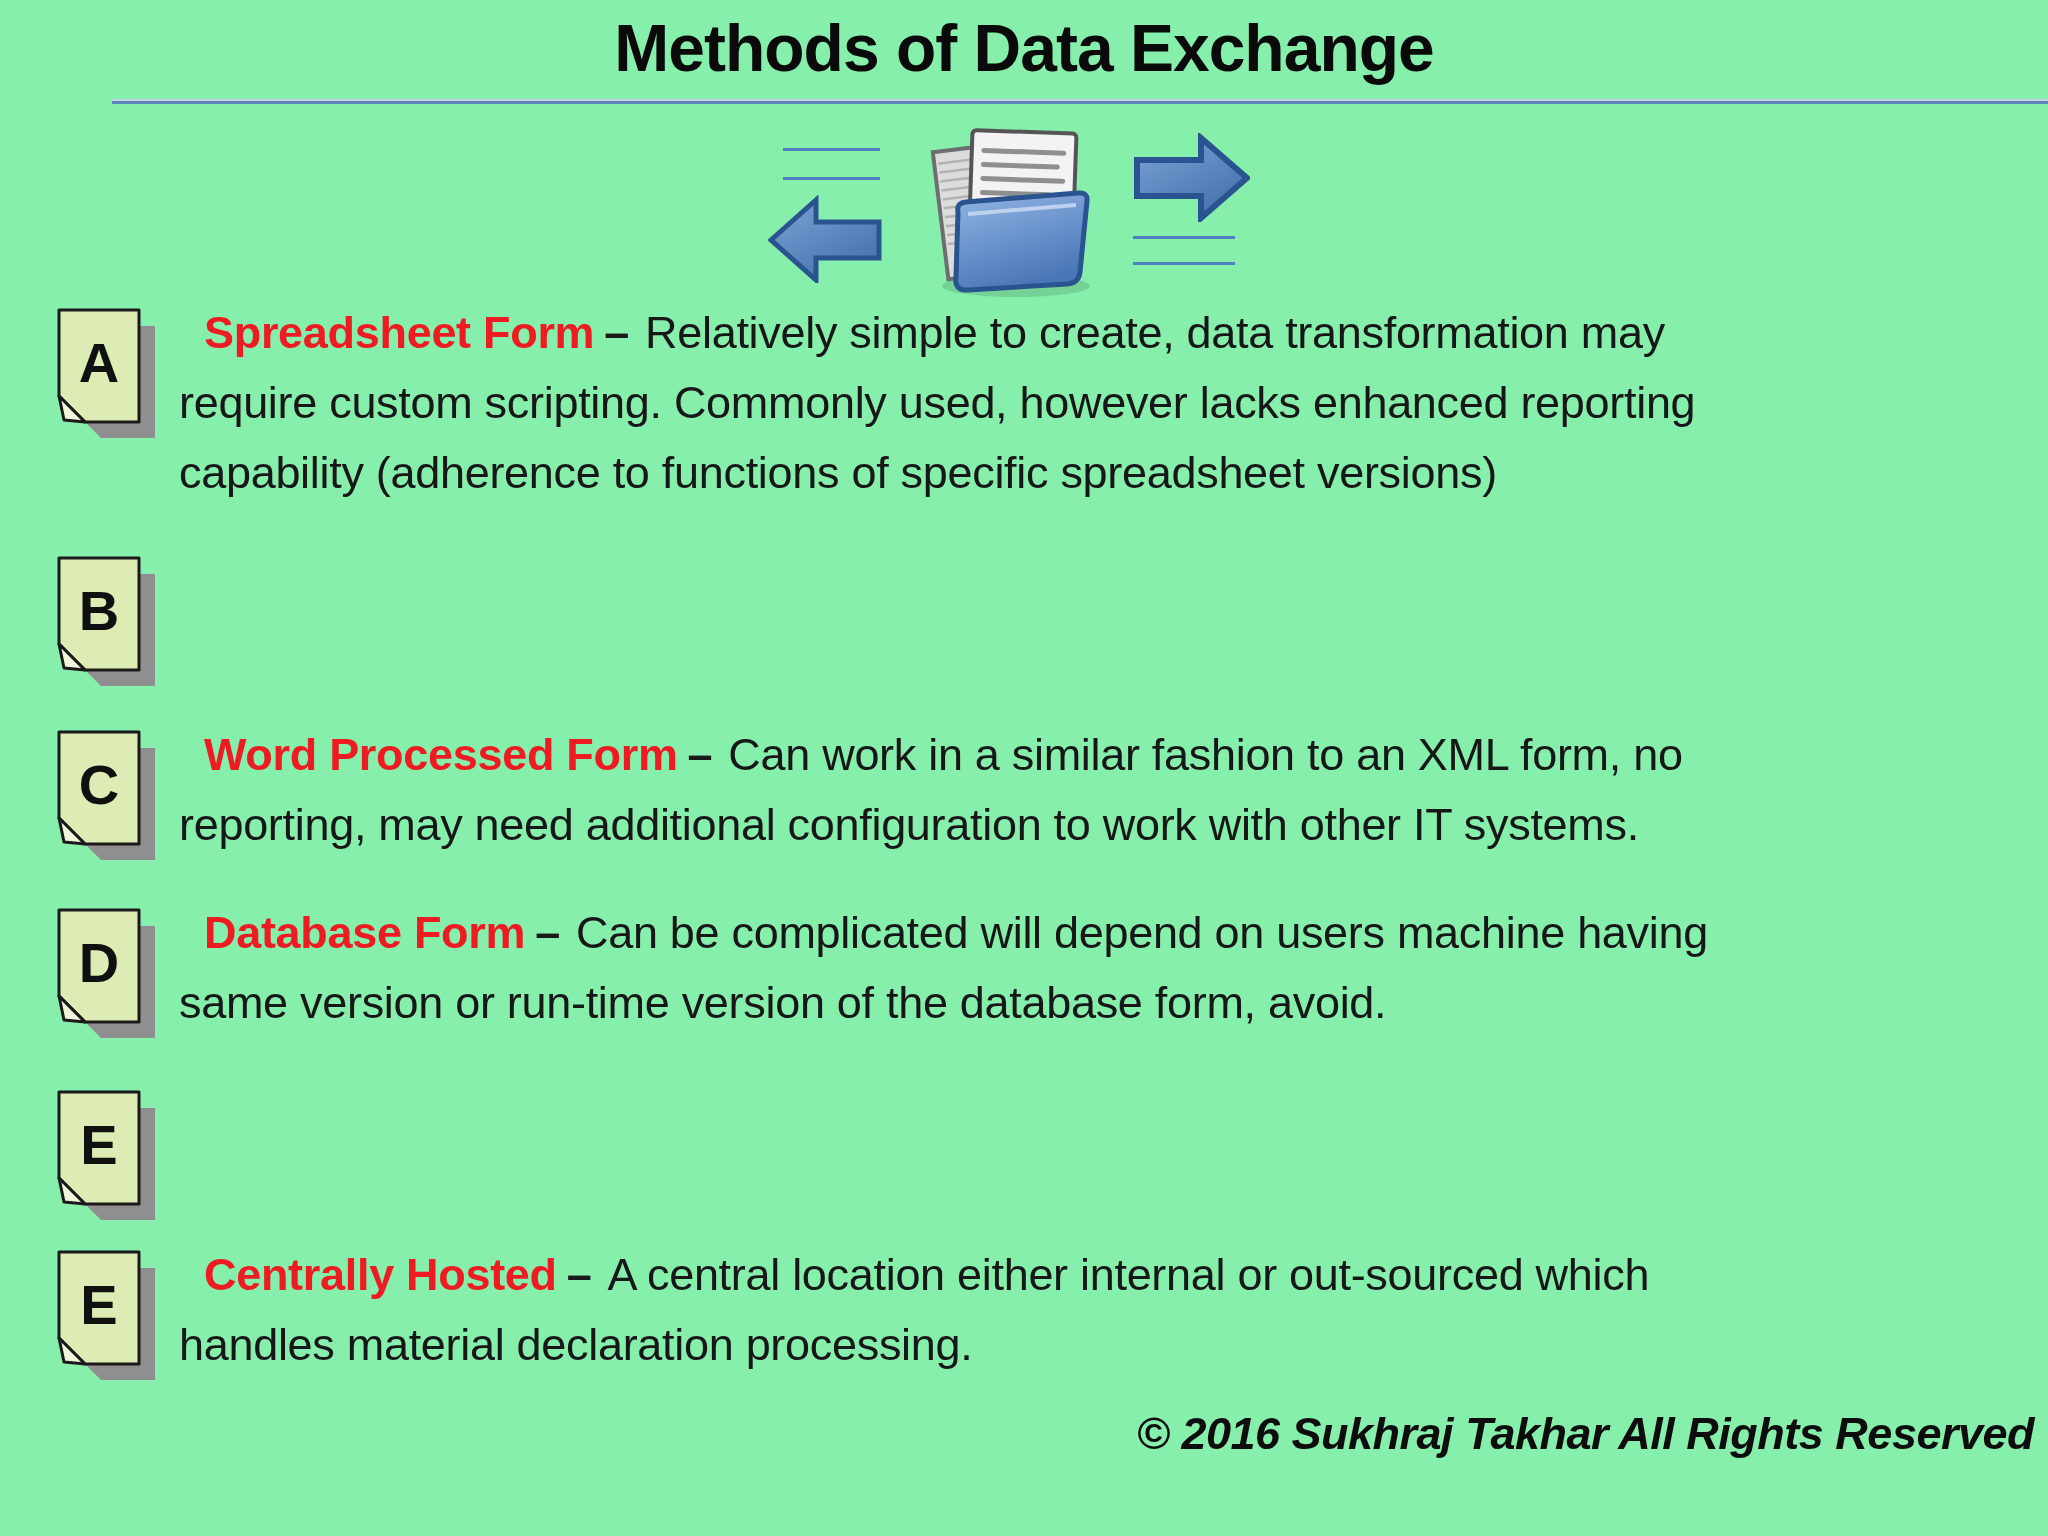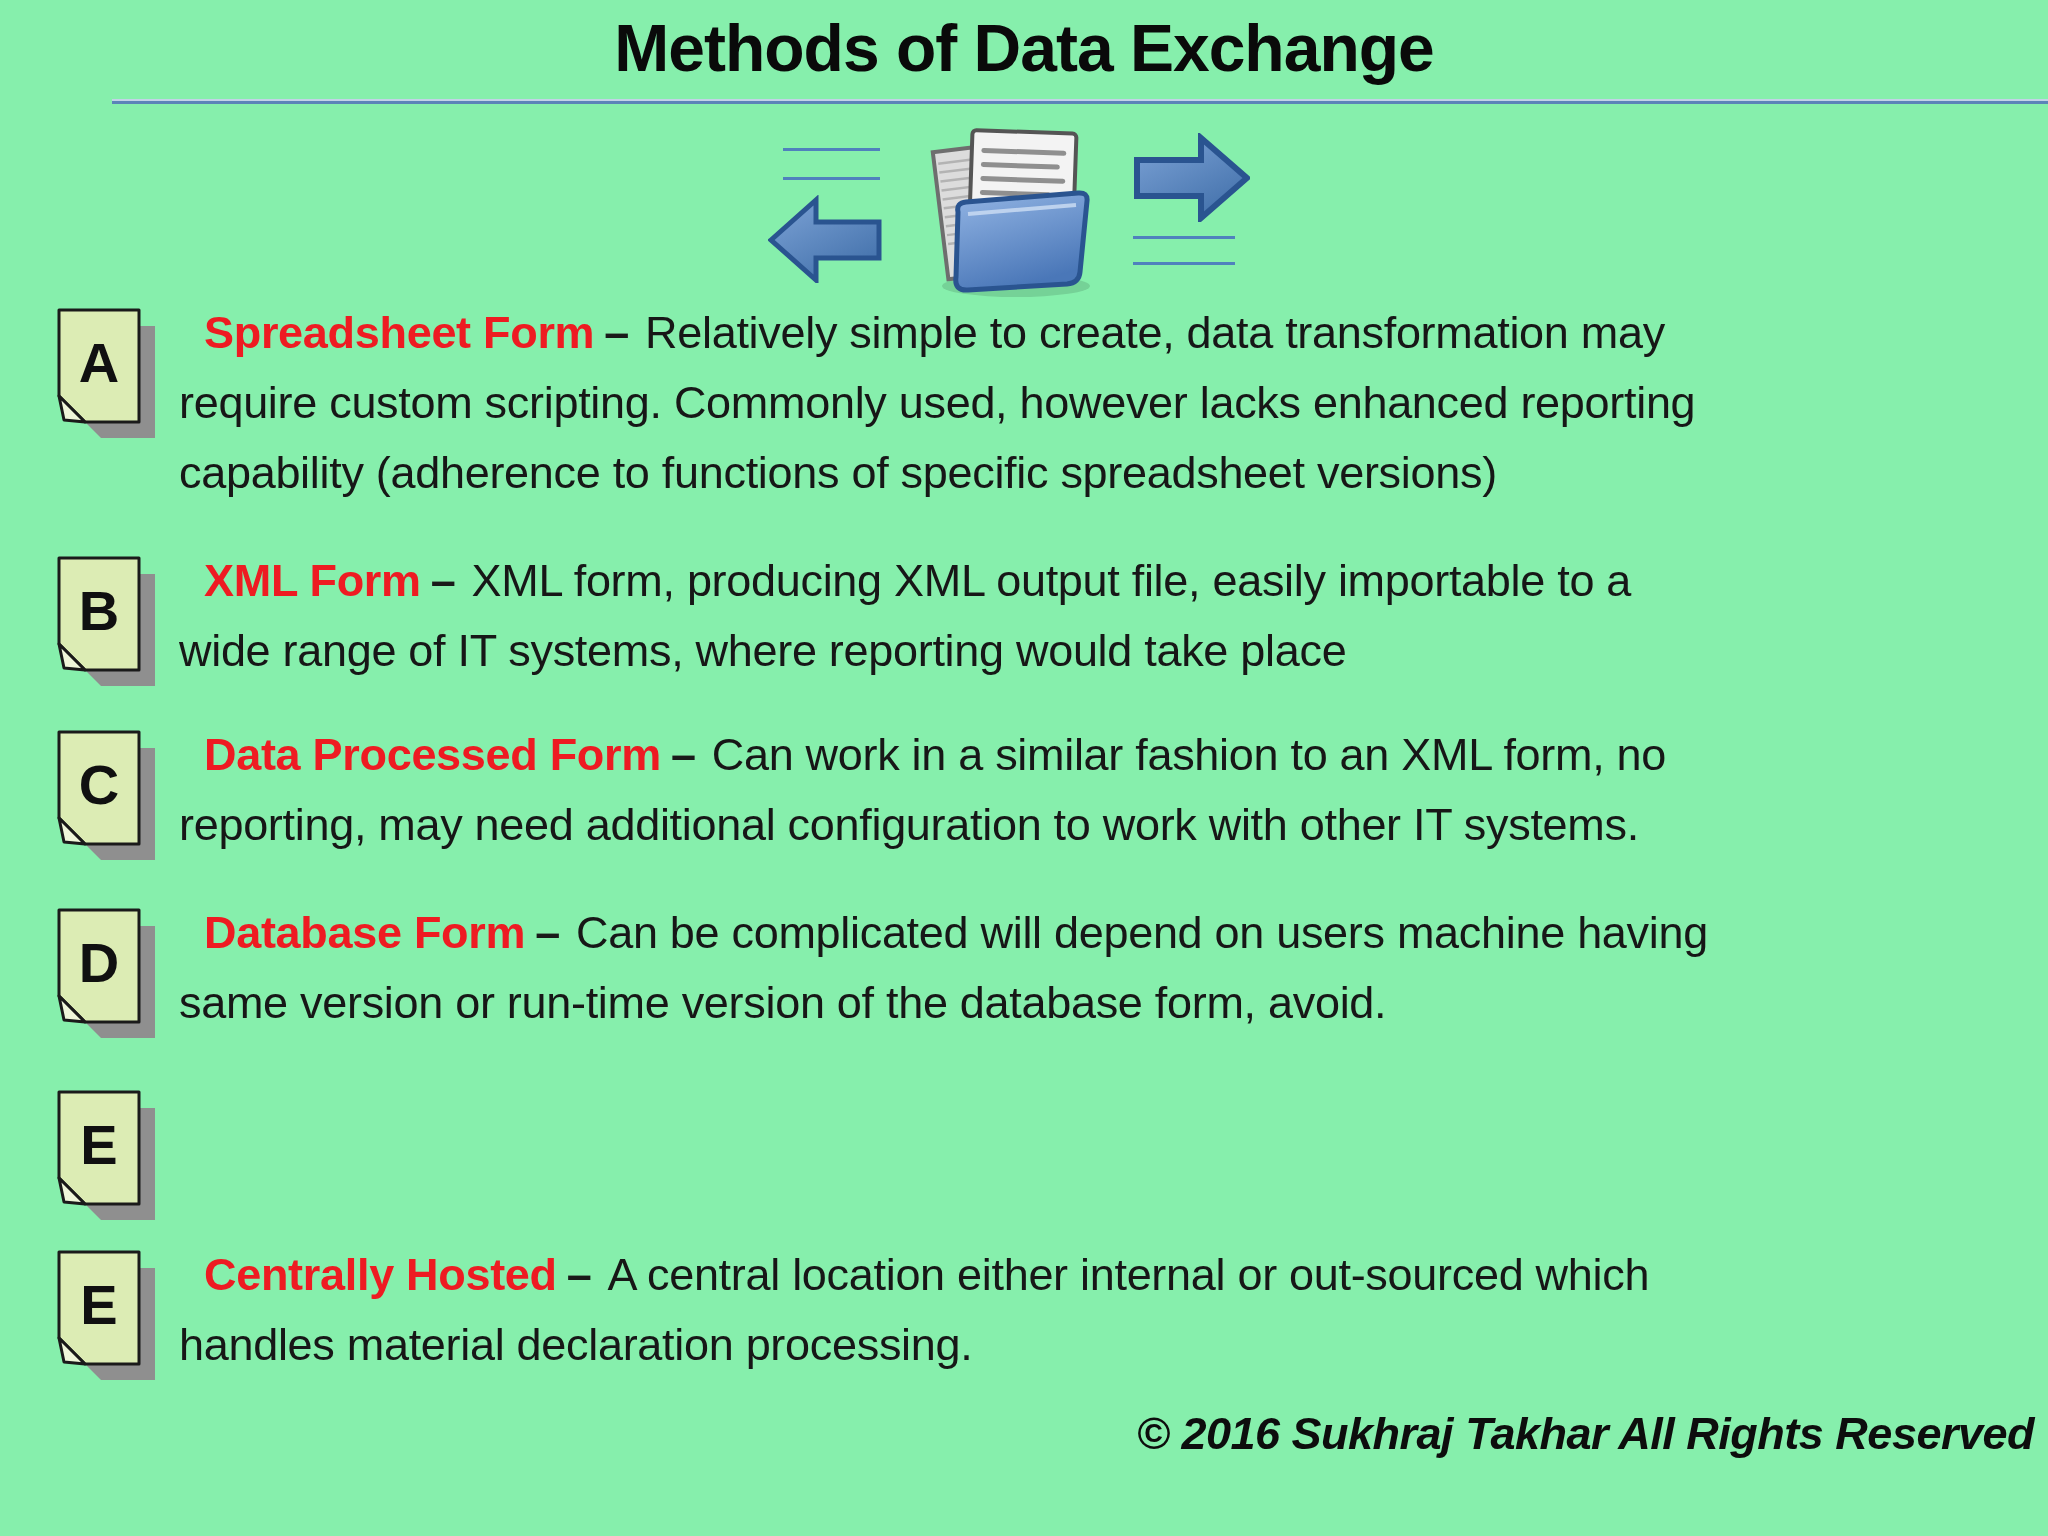--- a/index.html
+++ b/index.html
@@ -133,34 +133,32 @@
 
   <div class="item item-1">
     <div class="badge">
       <svg viewBox="0 0 104 136">
         <polygon points="20,20 100,20 100,132 46,132 20,106" fill="#8f8f8f"></polygon>
         <polygon points="4,4 84,4 84,116 30,116 4,90" fill="#dcecb4" stroke="#1a1a1a" stroke-width="3" stroke-linejoin="round"></polygon>
         <polygon points="4,90 30,116 9,114" fill="#eff6da" stroke="#1a1a1a" stroke-width="3" stroke-linejoin="round"></polygon>
       </svg>
       <span class="badge-letter">B</span>
     </div>
-    <p class="desc"><span class="label">XML Form</span><span class="sep">–</span><span class="desc-text">XML form, producing XML output file, easily importable to a
-wide range of IT systems, where reporting would take place</span></p>
   </div>
 
   <div class="item item-2">
     <div class="badge">
       <svg viewBox="0 0 104 136">
         <polygon points="20,20 100,20 100,132 46,132 20,106" fill="#8f8f8f"></polygon>
         <polygon points="4,4 84,4 84,116 30,116 4,90" fill="#dcecb4" stroke="#1a1a1a" stroke-width="3" stroke-linejoin="round"></polygon>
         <polygon points="4,90 30,116 9,114" fill="#eff6da" stroke="#1a1a1a" stroke-width="3" stroke-linejoin="round"></polygon>
       </svg>
       <span class="badge-letter">C</span>
     </div>
-    <p class="desc"><span class="label">Data Processed Form</span><span class="sep">–</span><span class="desc-text">Can work in a similar fashion to an XML form, no
+    <p class="desc"><span class="label">Word Processed Form</span><span class="sep">–</span><span class="desc-text">Can work in a similar fashion to an XML form, no
 reporting, may need additional configuration to work with other IT systems.</span></p>
   </div>
 
   <div class="item item-3">
     <div class="badge">
       <svg viewBox="0 0 104 136">
         <polygon points="20,20 100,20 100,132 46,132 20,106" fill="#8f8f8f"></polygon>
         <polygon points="4,4 84,4 84,116 30,116 4,90" fill="#dcecb4" stroke="#1a1a1a" stroke-width="3" stroke-linejoin="round"></polygon>
         <polygon points="4,90 30,116 9,114" fill="#eff6da" stroke="#1a1a1a" stroke-width="3" stroke-linejoin="round"></polygon>
       </svg>

